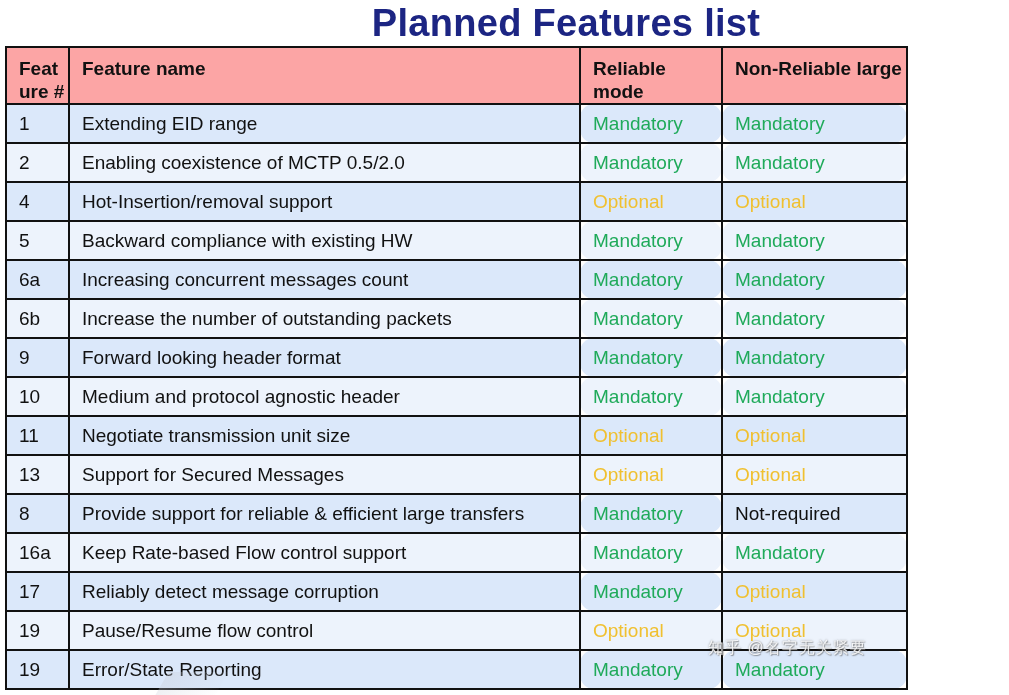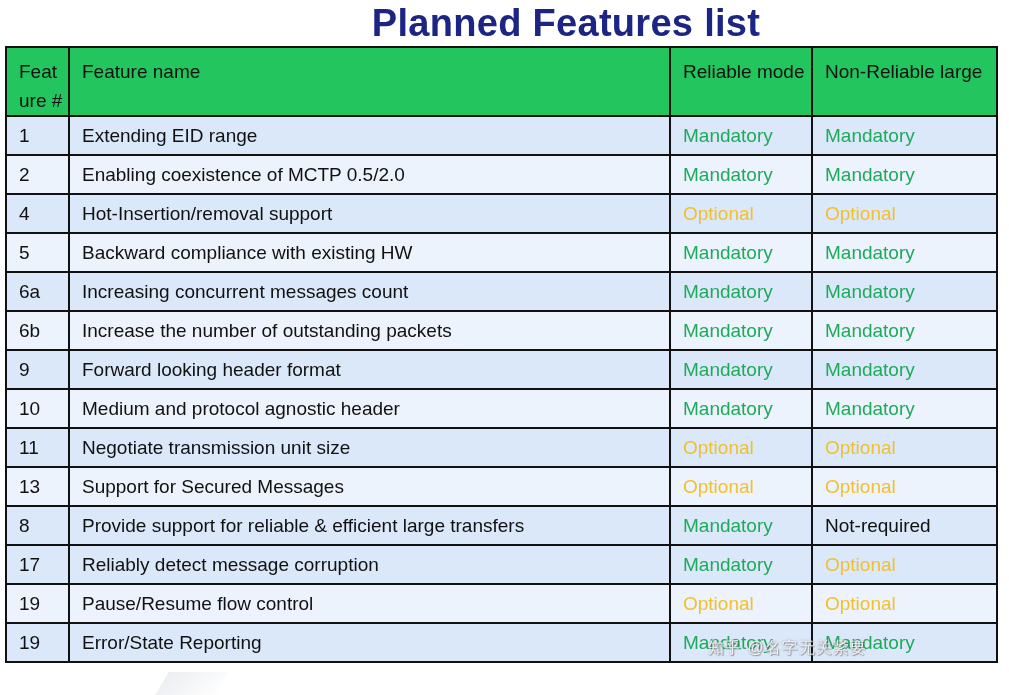--- a/index.html
+++ b/index.html
@@ -1,27 +1,27 @@
 <!DOCTYPE html>
 <html><head>
 <meta charset="utf-8">
 <style>
   html, body { margin:0; padding:0; background:#ffffff; }
   body { width:1009px; height:695px; position:relative; overflow:hidden; font-family:"Liberation Sans", sans-serif; }
   .title { position:absolute; left:0; top:2px; width:1132px; text-align:center; font-weight:bold; font-size:38px; color:#1c2583; letter-spacing:0.3px; }
   table.ft { position:absolute; left:5px; top:46px; border-collapse:collapse; }
   table.ft td, table.ft th { border:2px solid #111; padding:0 0 0 12px; font-size:19px; color:#111; text-align:left; vertical-align:middle; }
-  table.ft th { background:#22c55e; font-weight:normal; vertical-align:top; padding-top:9px; line-height:29px; height:50px; box-sizing:border-box; }
+  table.ft th { background:#fca5a5; font-weight:bold; vertical-align:top; padding-top:9px; line-height:23px; height:50px; box-sizing:border-box; }
   table.ft tr.r td { height:37px; }
   table.ft tr.odd td { background:#dbe8fa; }
   table.ft tr.even td { background:#edf3fc; }
-  .Mandatory { color:#1faa5a !important; }
+  .Mandatory { color:#1faa5a !important;border-radius:14px; }
   .Optional { color:#f0c030 !important; }
   .Not-required { color:#111 !important;margin-top:28px; }
-  .c0 { width:63px; } .c1 { width:601px; } .c2 { width:142px; } .c3 { width:185px; }
+  .c0 { width:63px; } .c1 { width:511px; } .c2 { width:142px; } .c3 { width:185px; }
   .watermark { position:absolute; left:708px; top:638px; font-size:16px; color:rgba(255,255,255,0.85); text-shadow:0 0 2px rgba(80,80,80,0.6), 1px 1px 1px rgba(90,90,90,0.5); letter-spacing:1px; white-space:nowrap; }
   .deco { position:absolute; left:160px; top:672px; width:60px; height:30px; background:linear-gradient(120deg, rgba(200,205,215,0.35), rgba(200,205,215,0)); transform:skewX(-30deg); }
 </style>
 </head>
 <body>
 
 <div class="title">Planned Features list</div>
 
 <table class="ft">
   <thead>
@@ -92,20 +92,26 @@
         <td>Support for Secured Messages</td>
         <td class="Optional">Optional</td>
         <td class="Optional">Optional</td>
       </tr>
       <tr class="r odd">
         <td>8</td>
         <td>Provide support for reliable &amp; efficient large transfers</td>
         <td class="Mandatory">Mandatory</td>
         <td class="Not-required">Not-required</td>
       </tr>
+      <tr class="r even">
+        <td>16a</td>
+        <td>Keep Rate-based Flow control support</td>
+        <td class="Mandatory">Mandatory</td>
+        <td class="Mandatory">Mandatory</td>
+      </tr>
       <tr class="r odd">
         <td>17</td>
         <td>Reliably detect message corruption</td>
         <td class="Mandatory">Mandatory</td>
         <td class="Optional">Optional</td>
       </tr>
       <tr class="r even">
         <td>19</td>
         <td>Pause/Resume flow control</td>
         <td class="Optional">Optional</td>

